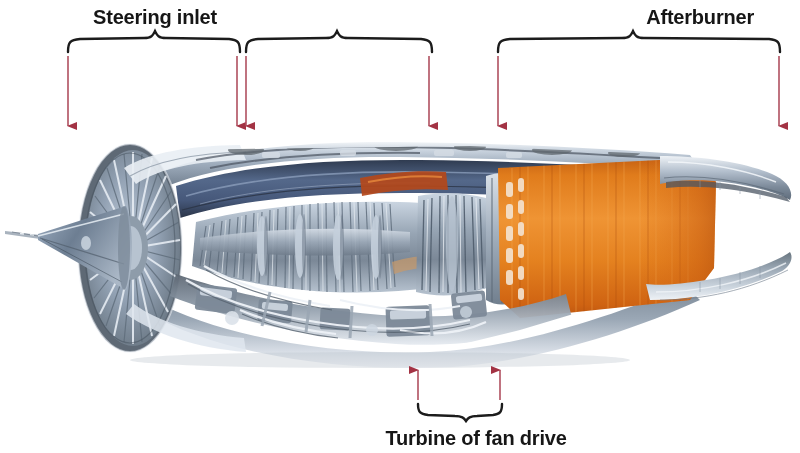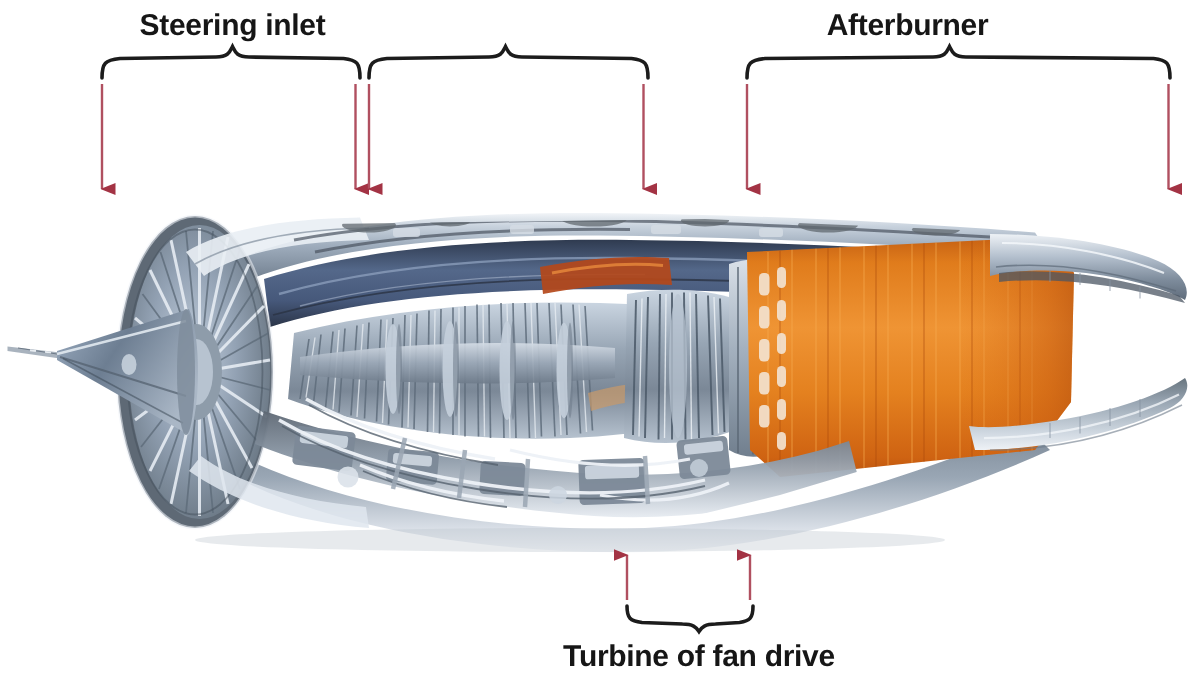--- a/index.html
+++ b/index.html
@@ -476,17 +476,17 @@
       <line x1="498" y1="56" x2="498" y2="126" marker-end="url(#arrowDown)"></line>
       <line x1="779" y1="56" x2="779" y2="126" marker-end="url(#arrowDown)"></line>
       <line x1="418" y1="400" x2="418" y2="370" marker-end="url(#arrowUp)"></line>
       <line x1="500" y1="400" x2="500" y2="370" marker-end="url(#arrowUp)"></line>
     </g>
   </svg>
 
   <div class="lbl lbl-top" style="left:0;top:6px;width:310px;text-align:center;">Steering inlet</div>
 
 
-  <div class="lbl lbl-top" style="left:475px;top:6px;width:260px;text-align:center;">Afterburner</div>
-
-  <div class="lbl lbl-bot" style="left:266px;top:427px;width:400px;text-align:center;">Turbine of fan drive</div>
+  <div class="lbl lbl-top" style="left:494px;top:6px;width:260px;text-align:right;">Afterburner</div>
+
+  <div class="lbl lbl-bot" style="left:276px;top:427px;width:400px;text-align:center;">Turbine of fan drive</div>
 
 </div>
 
 </body></html>

